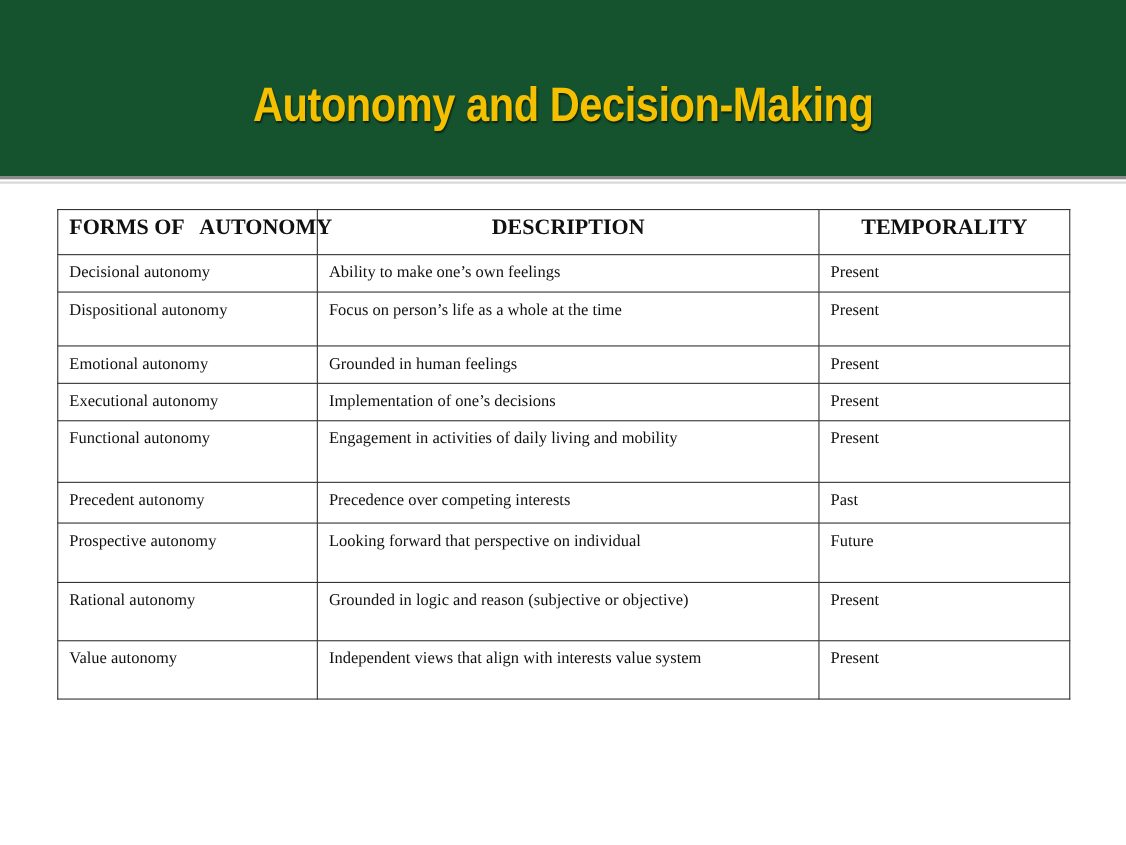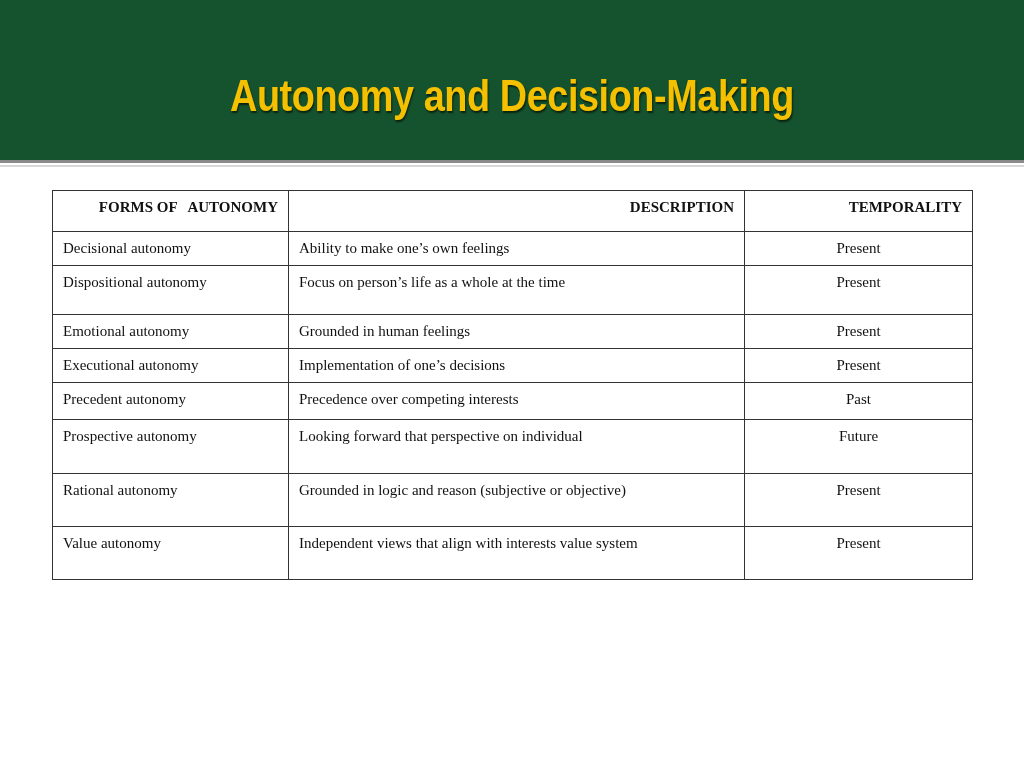--- a/index.html
+++ b/index.html
@@ -36,28 +36,28 @@
       font-size: 15px; color: #111;
       table-layout: fixed;
     }
     table.forms th, table.forms td {
       border: 1.5px solid #333;
       vertical-align: top;
       padding: 8px 10px 0 10px;
       line-height: 17px;
     }
     table.forms th {
-      font-weight: bold; font-size: 15px; text-align: right;
+      font-weight: bold; font-size: 20px; text-align: center;
       height: 32px;
     }
     col.c1 { width: 236px; }
     col.c2 { width: 456px; }
     col.c3 { width: 228px; }
     td.desc { padding-left: 40px; }
-    td.temp { padding-left: 109px; text-align: center; }
+    td.temp { padding-left: 109px; text-align: left; }
   </style>
 </head>
 <body>
 
 <div class="header">
   <div class="title" id="slide-title" style="color: rgb(245, 192, 0);">Autonomy and Decision-Making</div>
 </div>
 <div class="rule-dark"></div>
 <div class="rule-light"></div>
 
@@ -88,20 +88,25 @@
     <tr style="height:34px">
       <td>Emotional autonomy</td>
       <td class="desc">Grounded in human feelings</td>
       <td class="temp">Present</td>
     </tr>
     <tr style="height:34px">
       <td>Executional autonomy</td>
       <td class="desc">Implementation of one’s decisions</td>
       <td class="temp">Present</td>
     </tr>
+    <tr style="height:56px">
+      <td>Functional autonomy</td>
+      <td class="desc">Engagement in activities of daily living and mobility</td>
+      <td class="temp">Present</td>
+    </tr>
     <tr style="height:37px">
       <td>Precedent autonomy</td>
       <td class="desc">Precedence over competing interests</td>
       <td class="temp">Past</td>
     </tr>
     <tr style="height:54px">
       <td>Prospective autonomy</td>
       <td class="desc">Looking forward that perspective on individual</td>
       <td class="temp">Future</td>
     </tr>

